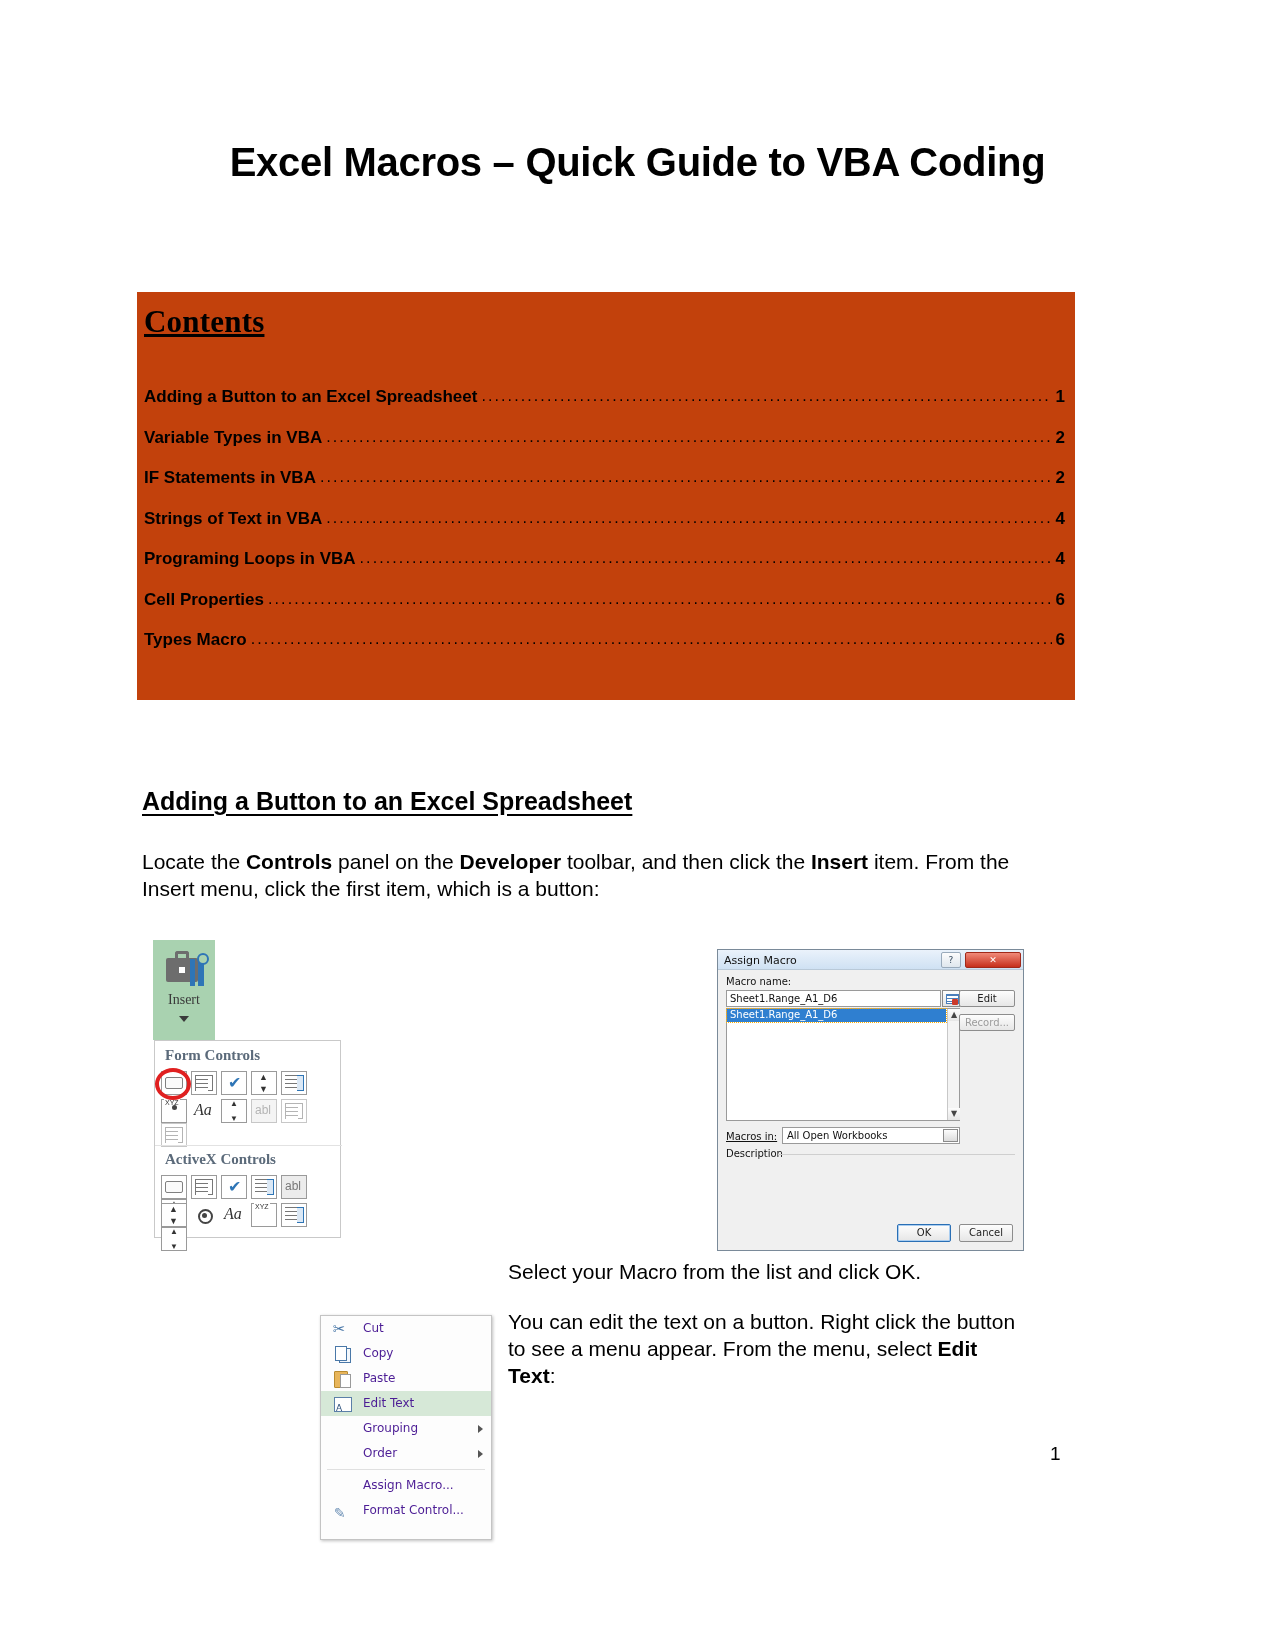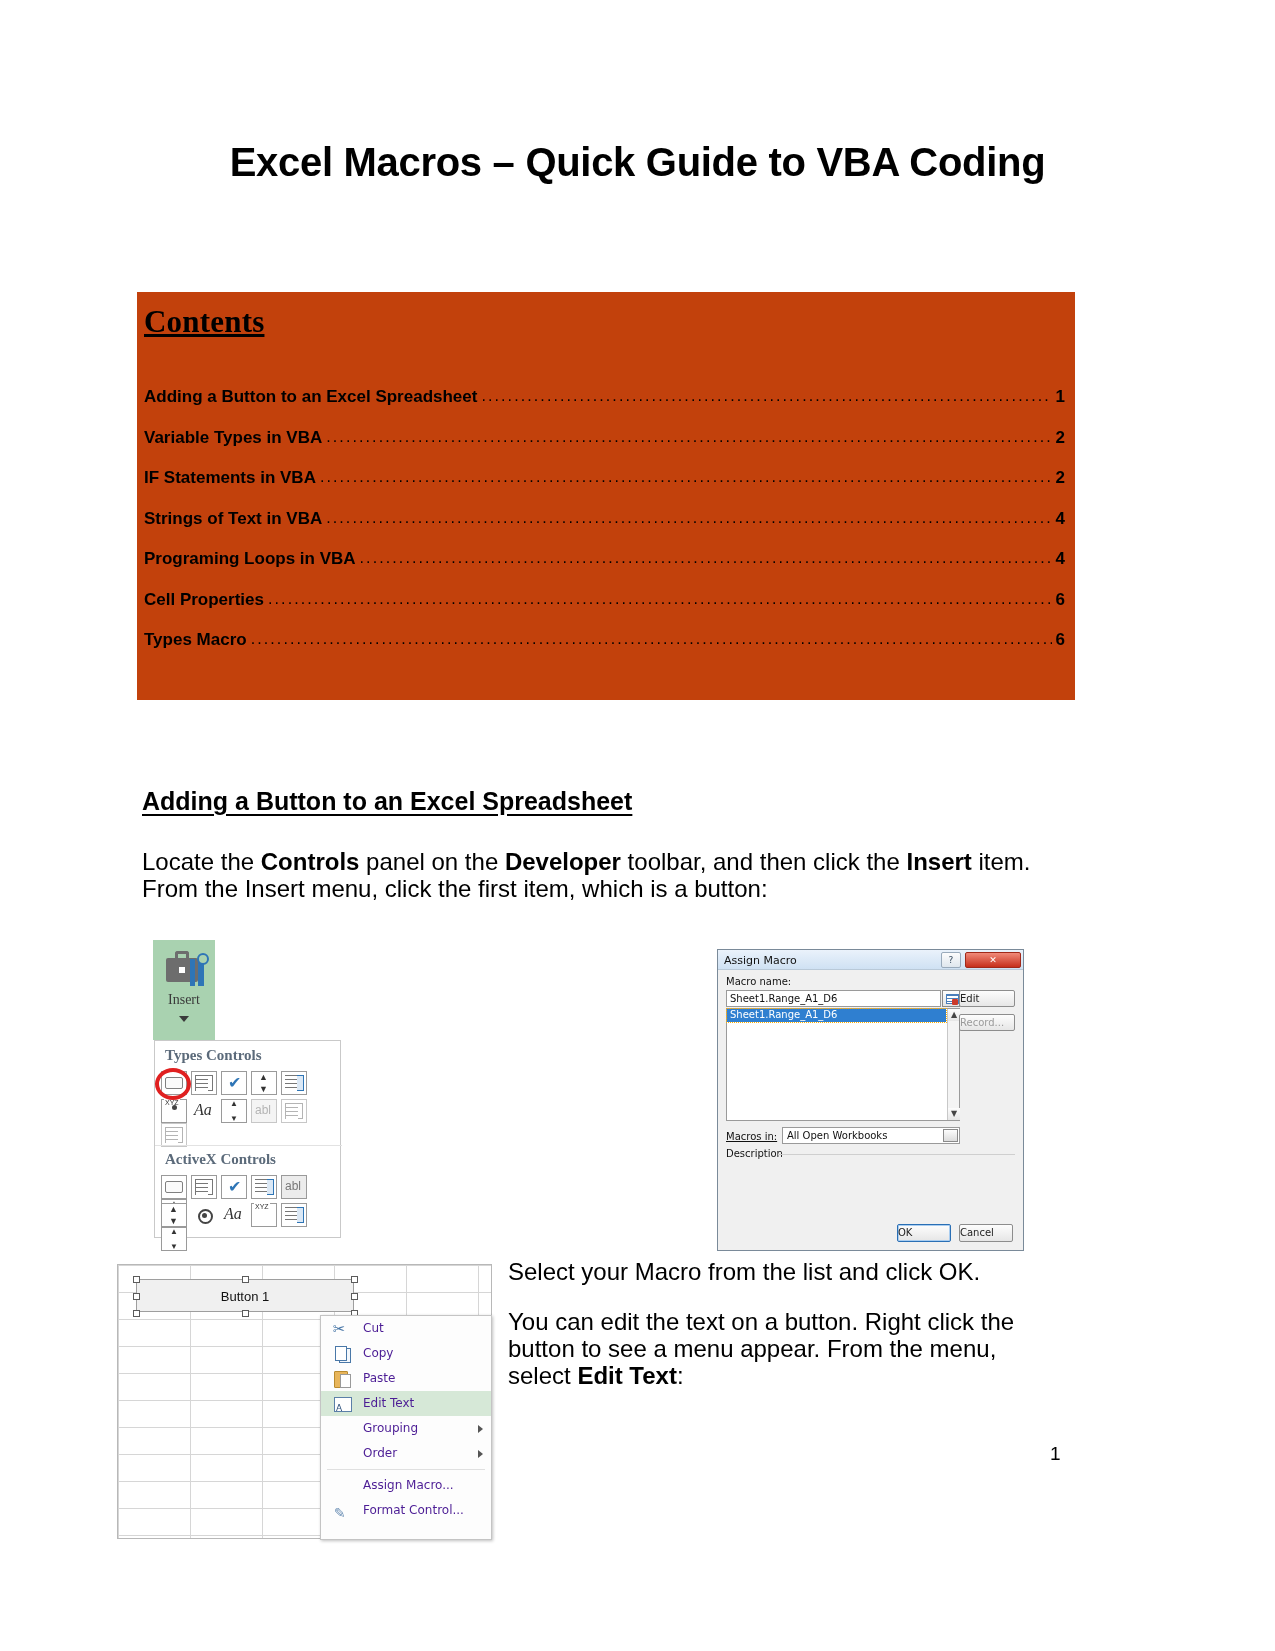--- a/index.html
+++ b/index.html
@@ -62,21 +62,21 @@
   .sect-heading{
     position:absolute; left:142px; top:787px;
     font-size:25px; font-weight:bold;
     text-decoration:underline;
     text-underline-offset:4px;
   }
 
   
   .para{
     position:absolute;
-    font-size:24px;
+    font-size:21px;
     line-height:27px;
     color:#000;
   }
   .p-intro{ left:142px; top:848px; width:890px; }
   .p-now{ left:358px; top:985px; width:335px; }
   .p-select{ left:508px; top:1258px; width:530px; }
   .p-edit{ left:508px; top:1308px; width:520px; }
   b { font-weight:bold; }
 
   
@@ -275,21 +275,21 @@
   .list-scroll .up, .list-scroll .dn{
     position:absolute; left:0; width:12px; height:12px;
     font-size:8px; text-align:center; line-height:12px; color:#444;
     background:linear-gradient(#fcfcfc,#e6e6e6);
   }
   .list-scroll .up{ top:0; } .list-scroll .dn{ bottom:0; }
   .btn{
     position:absolute; width:56px; height:17px;
     background:linear-gradient(#fdfdfd,#e6e6e6);
     border:1px solid #8d8d8d; border-radius:2px;
-    font-size:10px; line-height:15px; color:#222;
+    font-size:10px; text-align:center; line-height:15px; color:#222;
   }
   .btn.edit{ right:2px; top:14px; }
   .btn.record{ right:2px; top:38px; color:#9b9b9b; }
   .lbl.macros-in{ left:2px; top:155px;text-decoration:underline; }
   .combo{
     position:absolute; left:58px; top:151px; width:178px; height:17px;
     background:#fff; border:1px solid #9a9a9a; font-size:10px; padding:2px 0 0 4px;
   }
   .combo-arrow{
     position:absolute; right:1px; top:1px; width:15px; height:13px;
@@ -431,21 +431,21 @@
         <div class="briefcase-handle"></div>
         <div class="briefcase-latch"></div>
         <div class="tool-screw"></div>
         <div class="tool-wrench"></div>
       </div>
       <div class="insert-label">Insert</div>
       <div class="insert-caret"></div>
     </div>
 
     <div class="ctrl-panel">
-      <div class="ctrl-title form">Types Controls</div>
+      <div class="ctrl-title form">Form Controls</div>
 
       <div class="ctrl-row r1">
         <span class="ci ci-button"></span><span class="ci ci-combo"></span><span class="ci ci-check"></span><span class="ci ci-spin"></span><span class="ci ci-listbox"></span><span class="ci ci-radio noborder"></span>
       </div>
 
       <div class="ctrl-row r2">
         <span class="ci ci-group"></span><span class="ci ci-label"></span><span class="ci ci-scroll"></span><span class="ci ci-textbox ci-disabled"></span><span class="ci ci-combo ci-disabled"></span><span class="ci ci-combo ci-disabled"></span>
       </div>
 
       <div class="ctrl-sep"></div>
@@ -499,32 +499,20 @@
       <div class="btn cancel">Cancel</div>
     </div>
   </div>
 
   <div class="para p-select">Select your Macro from the list and click OK.</div>
 
   <div class="para p-edit">
     <span>You can edit the text on a button. Right click the button to see a menu appear. From the menu, select </span><b>Edit Text</b><span>:</span>
   </div>
 
-  <div class="sheet">
-    <div class="sheet-grid"></div>
-    <div class="sheet-button">Button 1</div>
-    <div class="handle" style="left:15px; top:11px;"></div>
-    <div class="handle" style="left:124px; top:11px;"></div>
-    <div class="handle" style="left:233px; top:11px;"></div>
-    <div class="handle" style="left:15px; top:28px;"></div>
-    <div class="handle" style="left:233px; top:28px;"></div>
-    <div class="handle" style="left:15px; top:45px;"></div>
-    <div class="handle" style="left:124px; top:45px;"></div>
-    <div class="handle" style="left:233px; top:45px;"></div>
-  </div>
 
   <div class="ctx-menu">
     <div class="ctx-item">
       <span class="ctx-icon ico-cut"></span>
       <span>Cut</span>
     </div>
     <div class="ctx-item">
       <span class="ctx-icon ico-copy"></span>
       <span>Copy</span>
     </div>

